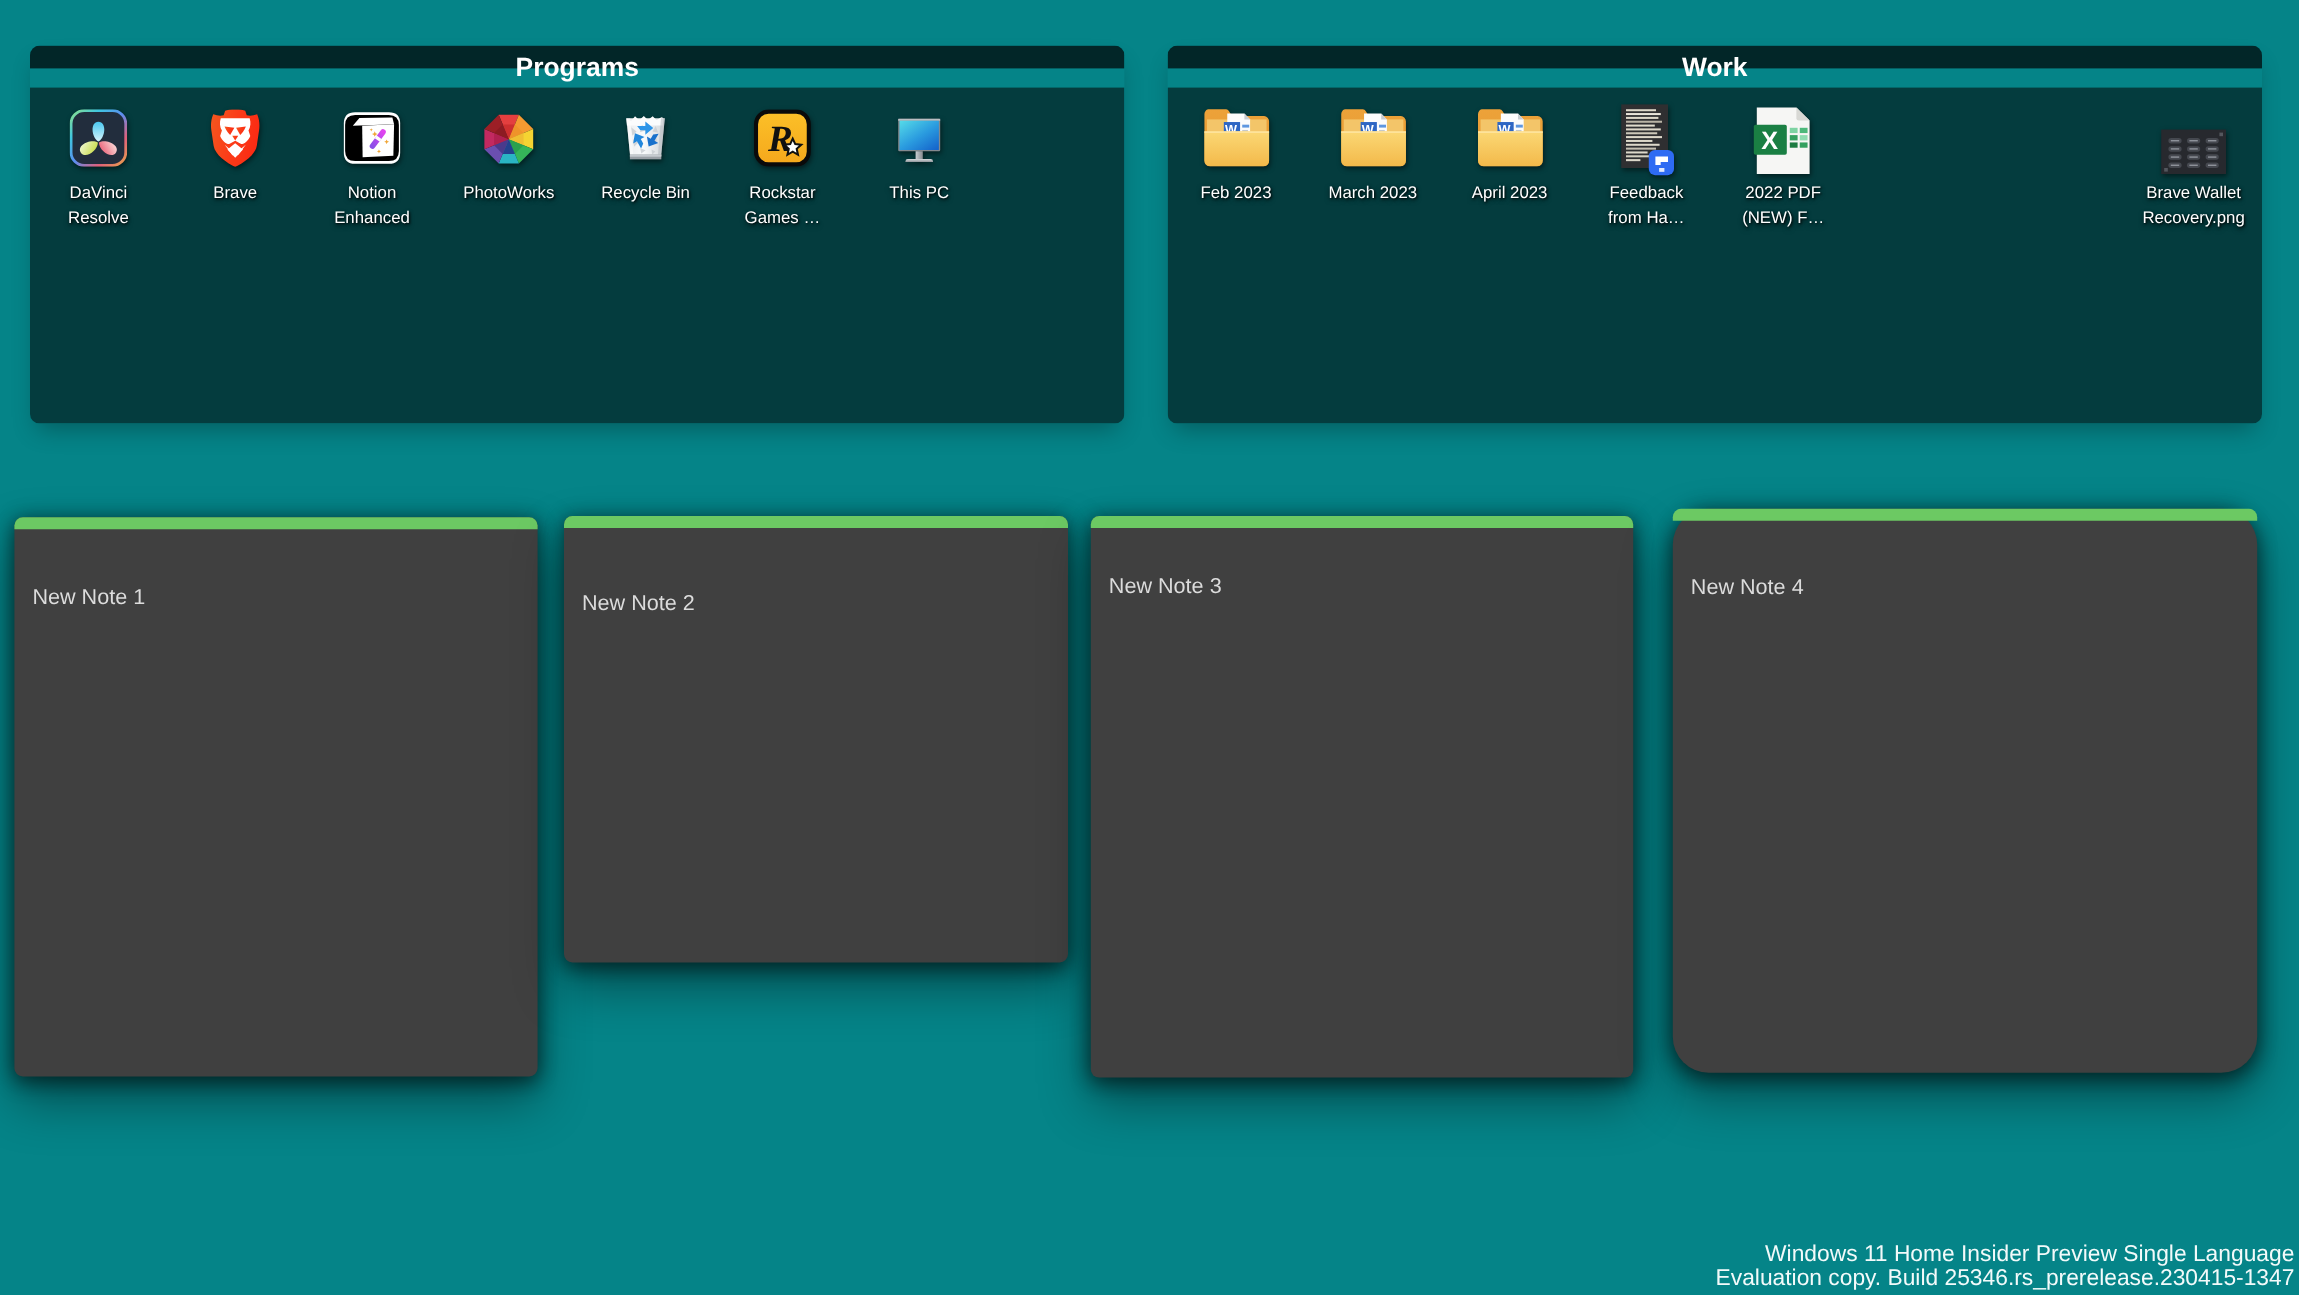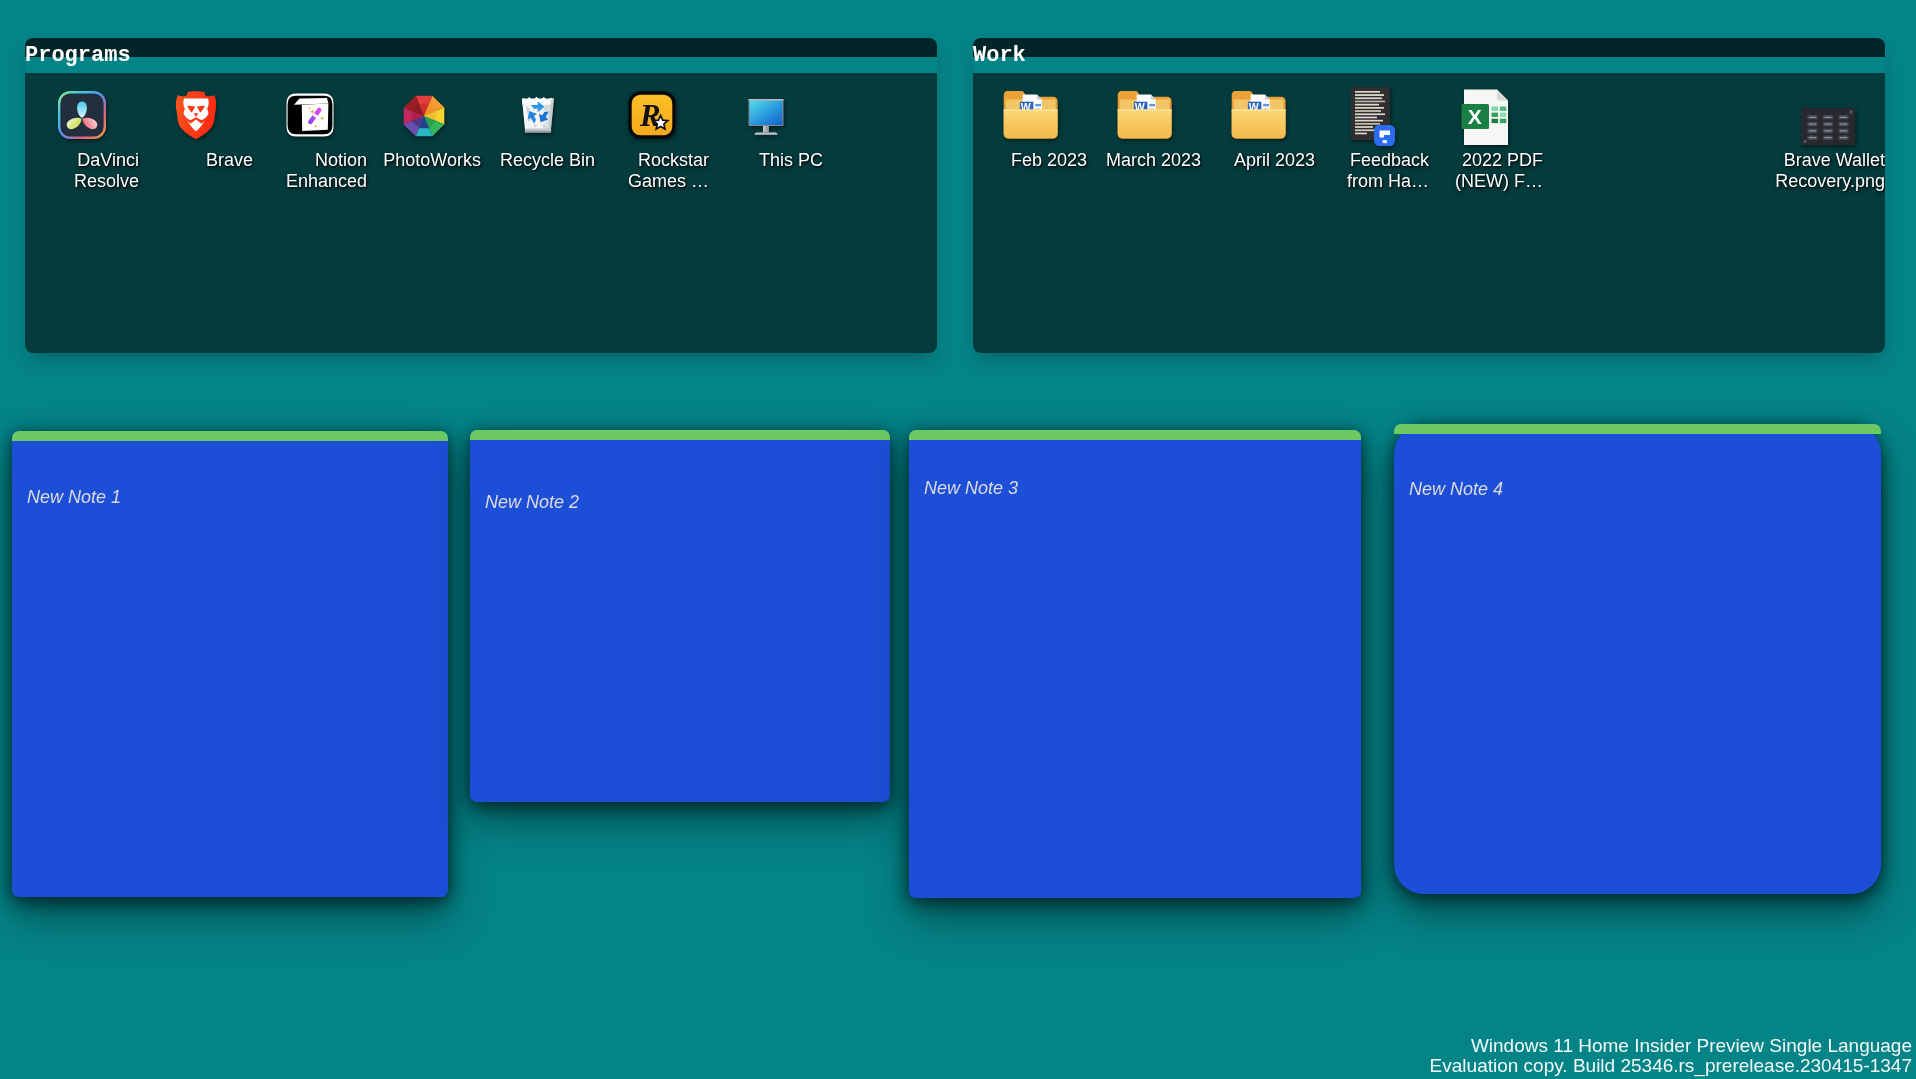--- a/index.html
+++ b/index.html
@@ -1,25 +1,25 @@
 <!DOCTYPE html>
 <html><head>
 <meta charset="utf-8">
 <style>
 html,body{margin:0;padding:0;}
 body{width:1916px;height:1079px;background:#058488;overflow:hidden;font-family:"Liberation Sans",sans-serif;position:relative;}
 .fence{position:absolute;border-radius:8px;overflow:hidden;box-shadow:0 10px 20px -6px rgba(0,0,0,0.30);}
-.fence .hdr{height:19px;background:#022628;color:#fff;font-size:22px;font-weight:bold;line-height:35px;font-family:Liberation Mono, monospace;}
+.fence .hdr{height:19px;background:#022628;color:#fff;font-size:22px;font-weight:bold;text-align:center;line-height:35px;}
 .fence .fbody{position:absolute;top:35px;left:0;right:0;bottom:0;background:#043c3e;}
 #fenceP{left:25px;top:38px;width:912px;height:315px;}
 #fenceW{left:973px;top:38px;width:912px;height:315px;}
 .cell{position:absolute;top:53px;width:114px;text-align:center;}
 .cell svg{display:block;margin:0 auto;filter:drop-shadow(1px 2px 2px rgba(0,0,0,0.5));}
-.lbl{margin-top:11px;font-size:18px;line-height:21px;color:#fff;text-shadow:1px 1px 2px rgba(0,0,0,0.95),0 2px 4px rgba(0,0,0,0.6);text-align:right;}
-.note{position:absolute;background:#1d4ed8;border-radius:7px;box-shadow:0 20px 42px rgba(0,0,0,0.40),0 6px 16px rgba(0,0,0,0.38),0 0 16px rgba(0,0,0,0.32);font-style:italic;}
+.lbl{margin-top:11px;font-size:14px;line-height:21px;color:#fff;text-shadow:1px 1px 2px rgba(0,0,0,0.95),0 2px 4px rgba(0,0,0,0.6);}
+.note{position:absolute;background:#404040;border-radius:7px;box-shadow:0 20px 42px rgba(0,0,0,0.40),0 6px 16px rgba(0,0,0,0.38),0 0 16px rgba(0,0,0,0.32);}
 .nbar{position:absolute;left:0;top:0;right:0;height:10px;background:#6cc963;border-radius:7px 7px 0 0;}
 .ntitle{position:absolute;left:15px;font-size:18px;color:#dcdcdc;}
 #wm{position:absolute;right:4px;bottom:4px;text-align:right;color:#f2fafa;font-size:19px;line-height:19.5px;}
 </style>
 </head>
 <body>
 
 <svg width="0" height="0" style="position:absolute">
     <defs>
 <linearGradient id="fback" x1="0" y1="0" x2="0" y2="1">

